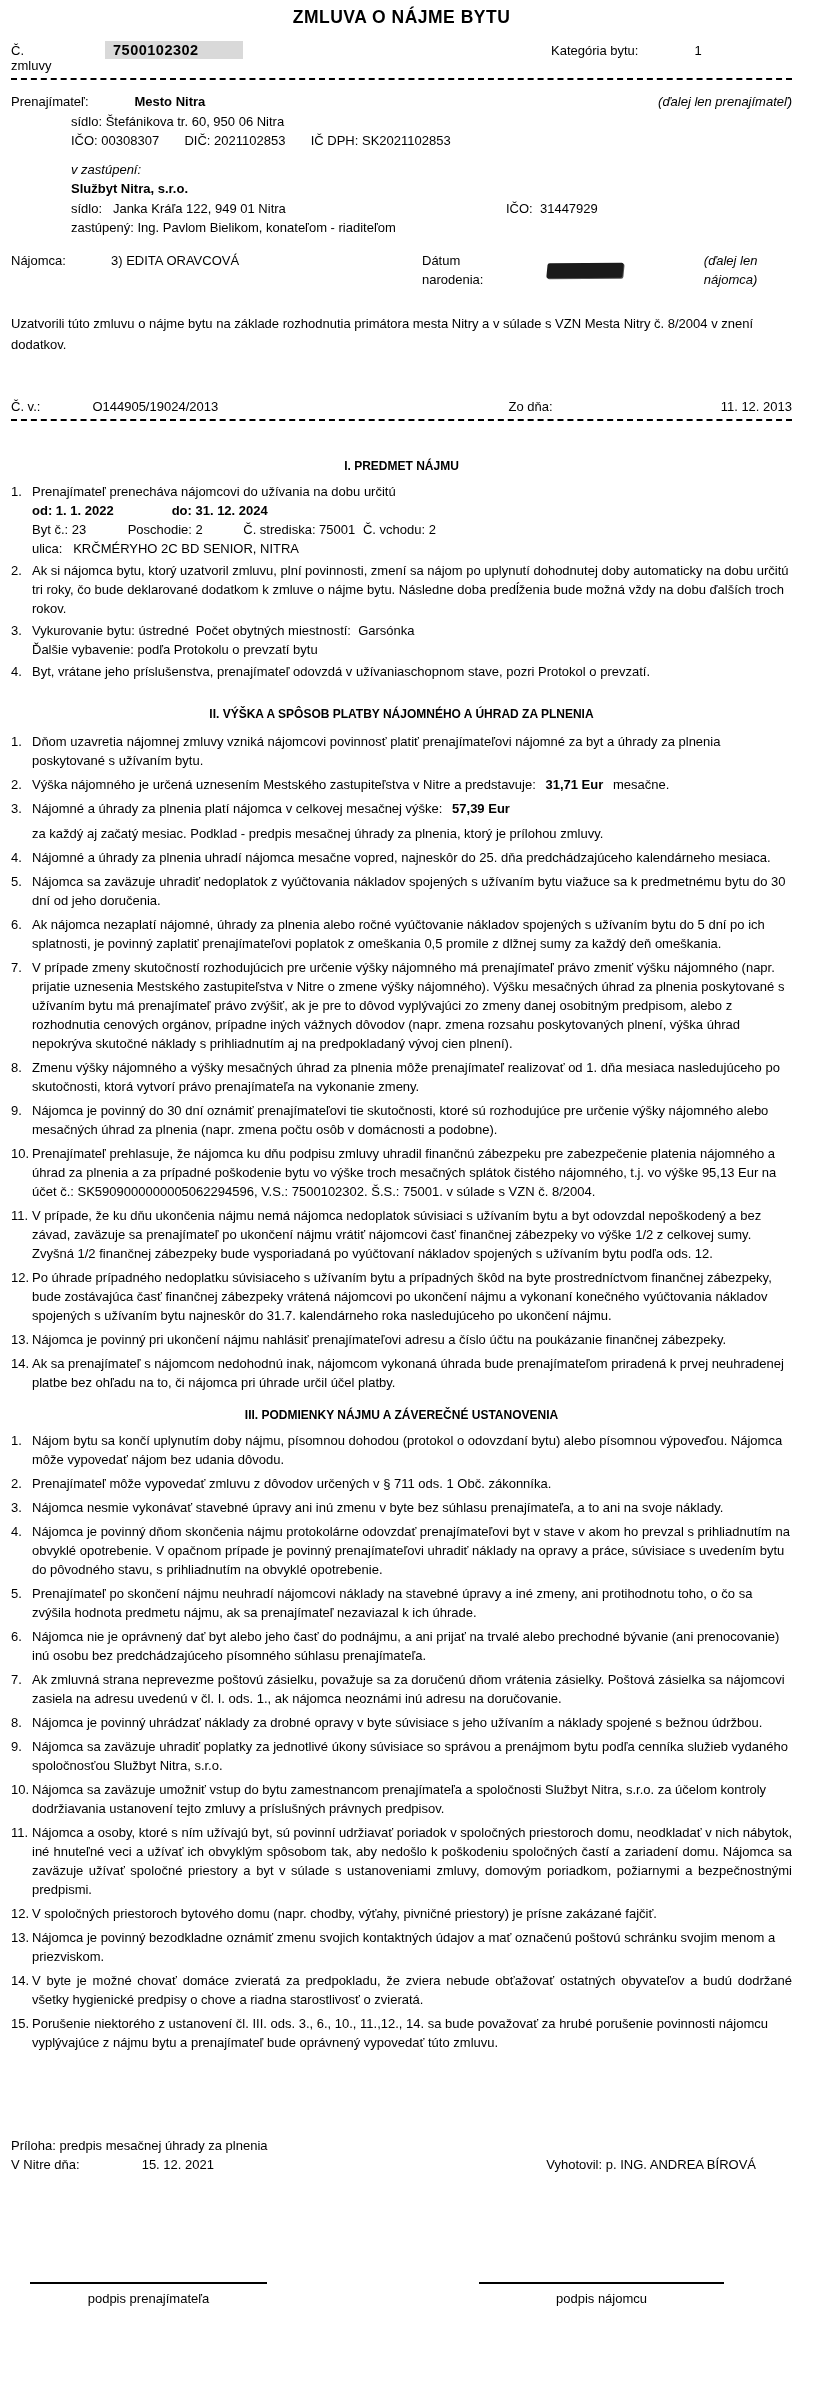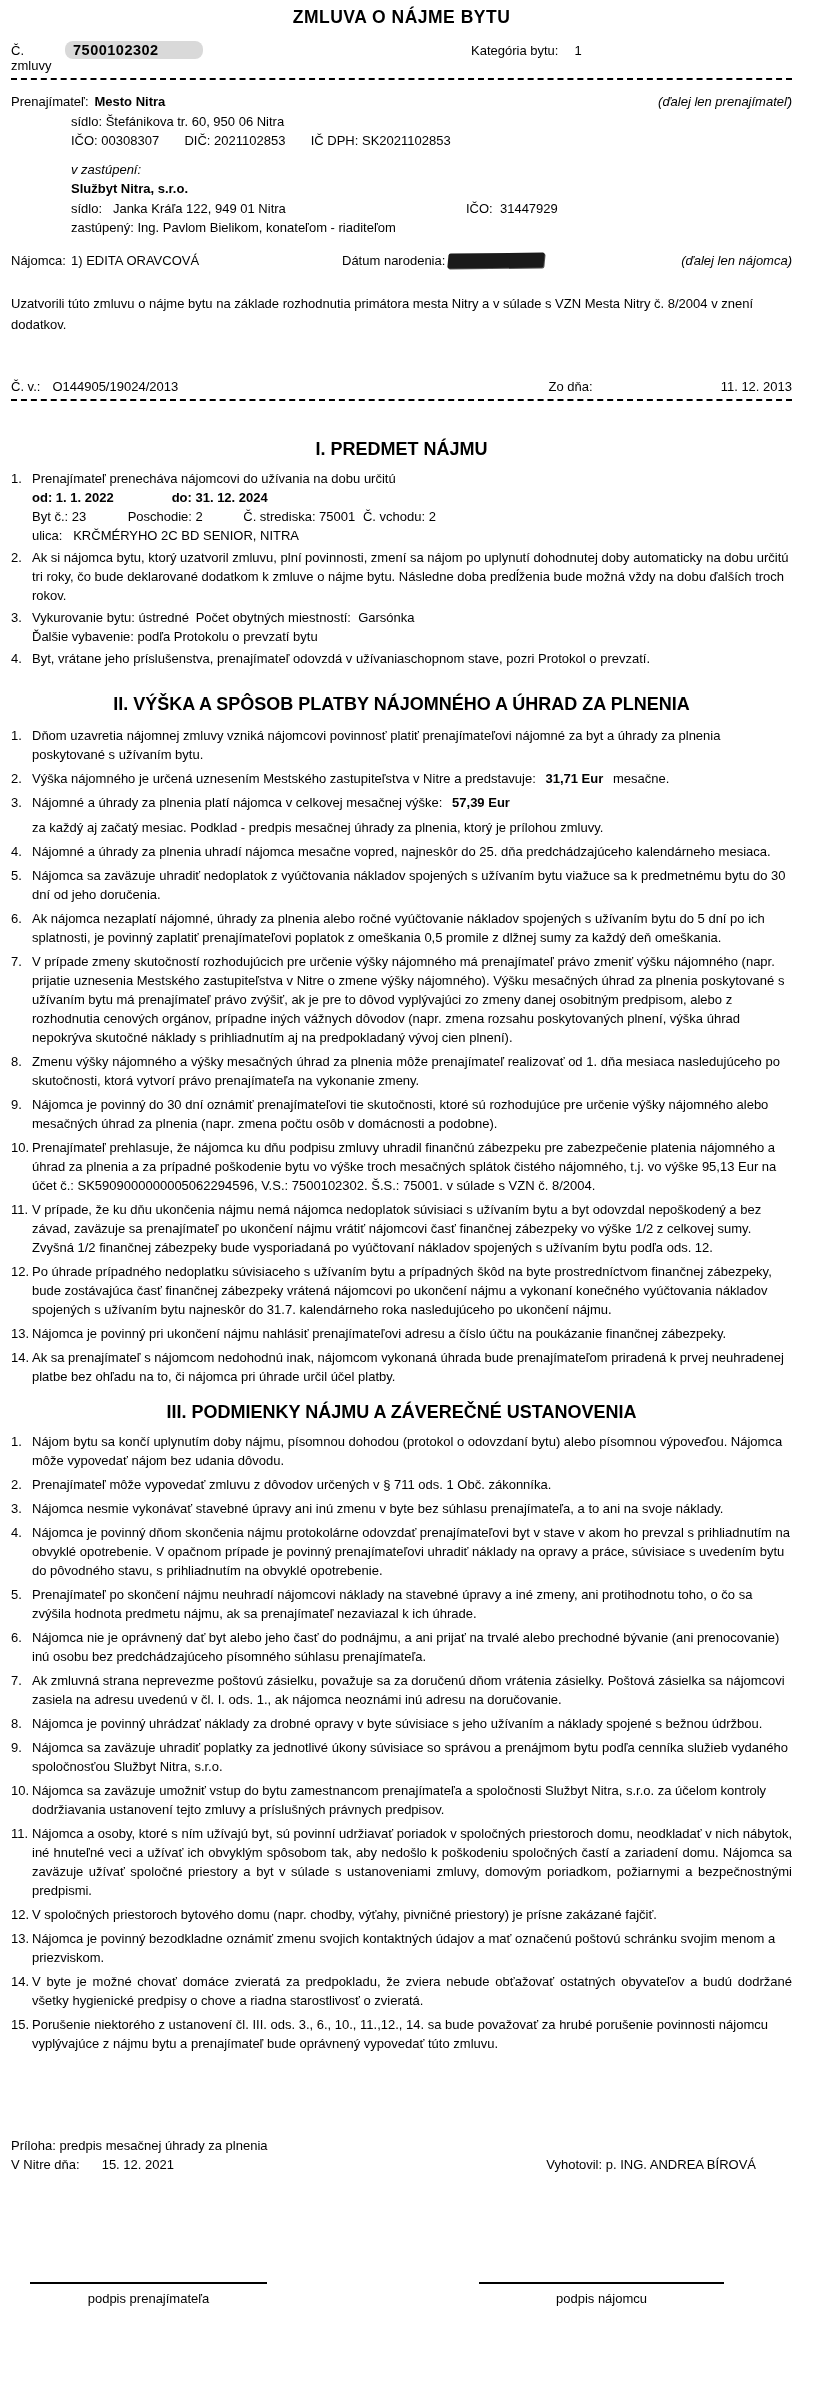--- a/index.html
+++ b/index.html
@@ -1,43 +1,43 @@
 <!DOCTYPE html>
 <html><head>
 <meta charset="utf-8">
 <style>
   html,body{margin:0;padding:0;background:#fff;}
   body{width:822px;height:2393px;font-family:"Liberation Sans",sans-serif;font-size:13px;color:#000;position:relative;overflow:hidden;}
   .page{position:relative;width:822px;height:2169px;box-sizing:border-box;padding:4px 30px 0 11px;}
   .b{font-weight:bold;}
   .i{font-style:italic;}
   .pre{white-space:pre-wrap;}
-  .row{display:flex;align-items:baseline;}
+  .row{display:flex;align-items:baseline;gap:40px;}
   .sp{flex:1;}
   .title{text-align:center;font-weight:bold;font-size:17.5px;letter-spacing:.5px;padding-top:3px;}
   .head-row{margin-top:13px;}
   .contract-lbl{width:54px;flex:none;}
-  .contract-no{background:#d9d9d9;font-weight:bold;font-size:14.5px;width:126px;flex:none;padding:1px 4px 1px 8px;letter-spacing:.5px;border-radius:8px;}
+  .contract-no{background:#d9d9d9;font-weight:bold;font-size:14.5px;width:126px;flex:none;padding:1px 4px 1px 8px;letter-spacing:.5px;}
   .cat-lbl{margin-left:268px;}
   .cat-val{margin-left:16px;}
   .dashed{border-top:2.5px dashed #000;height:0;margin-top:5px;}
   .landlord{margin-top:12px;line-height:19.5px;}
   .indent{margin-left:60px;}
   .gap-top{margin-top:9px;}
   .agent-addr{width:395px;flex:none;}
   .tenant-row{margin-top:13px;line-height:19.5px;}
   .tenant-lbl{width:60px;flex:none;}
   .tenant-name{width:271px;flex:none;}
   .redacted{display:inline-block;width:96px;height:15px;background:#1a1a1a;border-radius:2px;transform:skewX(-6deg) rotate(-.5deg);align-self:center;margin-left:3px;box-shadow:1px 1px 0 #555;}
   .preamble{margin-top:23px;line-height:21px;max-width:760px;}
   .ref-row{margin-top:44px;}
   .ref-no{margin-left:12px;}
   .ref-date{margin-left:8px;}
   .ref-date-lbl{margin-left:auto;margin-right:120px;}
-  .heading{text-align:center;font-weight:bold;font-size:18px;}
+  .heading{text-align:center;font-weight:bold;font-size:12px;}
   .h1{margin-top:38px;margin-bottom:9px;}
   .h2{margin-top:26px;margin-bottom:11px;}
   .h3{margin-top:16px;margin-bottom:9px;}
   .item{display:flex;margin-bottom:3px;line-height:19px;}
   .s2 .item,.s3 .item{margin-bottom:5px;}
   .item .num{flex:none;min-width:20px;padding-right:1px;}
   .item .body{flex:1;}
   .justify{text-align:justify;}
   .w136{display:inline-block;width:136px;}
   .w92{display:inline-block;width:92px;}
@@ -83,21 +83,21 @@
     <div class="indent b">Službyt Nitra, s.r.o.</div>
     <div class="indent row">
       <span class="agent-addr pre">sídlo:   Janka Kráľa 122, 949 01 Nitra</span>
       <span class="pre">IČO:  31447929</span>
     </div>
     <div class="indent">zastúpený: Ing. Pavlom Bielikom, konateľom - riaditeľom</div>
   </div>
 
   <div class="row tenant-row">
     <span class="tenant-lbl">Nájomca:</span>
-    <span class="tenant-name">1) EDITA ORAVCOVÁ</span>
+    <span class="tenant-name">3) EDITA ORAVCOVÁ</span>
     <span>Dátum narodenia:</span>
     <span class="redacted"></span>
     <span class="sp"></span>
     <span class="i">(ďalej  len nájomca)</span>
   </div>
 
   <div class="preamble">Uzatvorili túto zmluvu o nájme bytu na základe rozhodnutia primátora mesta Nitry a v súlade s VZN Mesta Nitry č. 8/2004 v znení dodatkov.</div>
 
   <div class="row ref-row">
     <span>Č. v.:</span>

